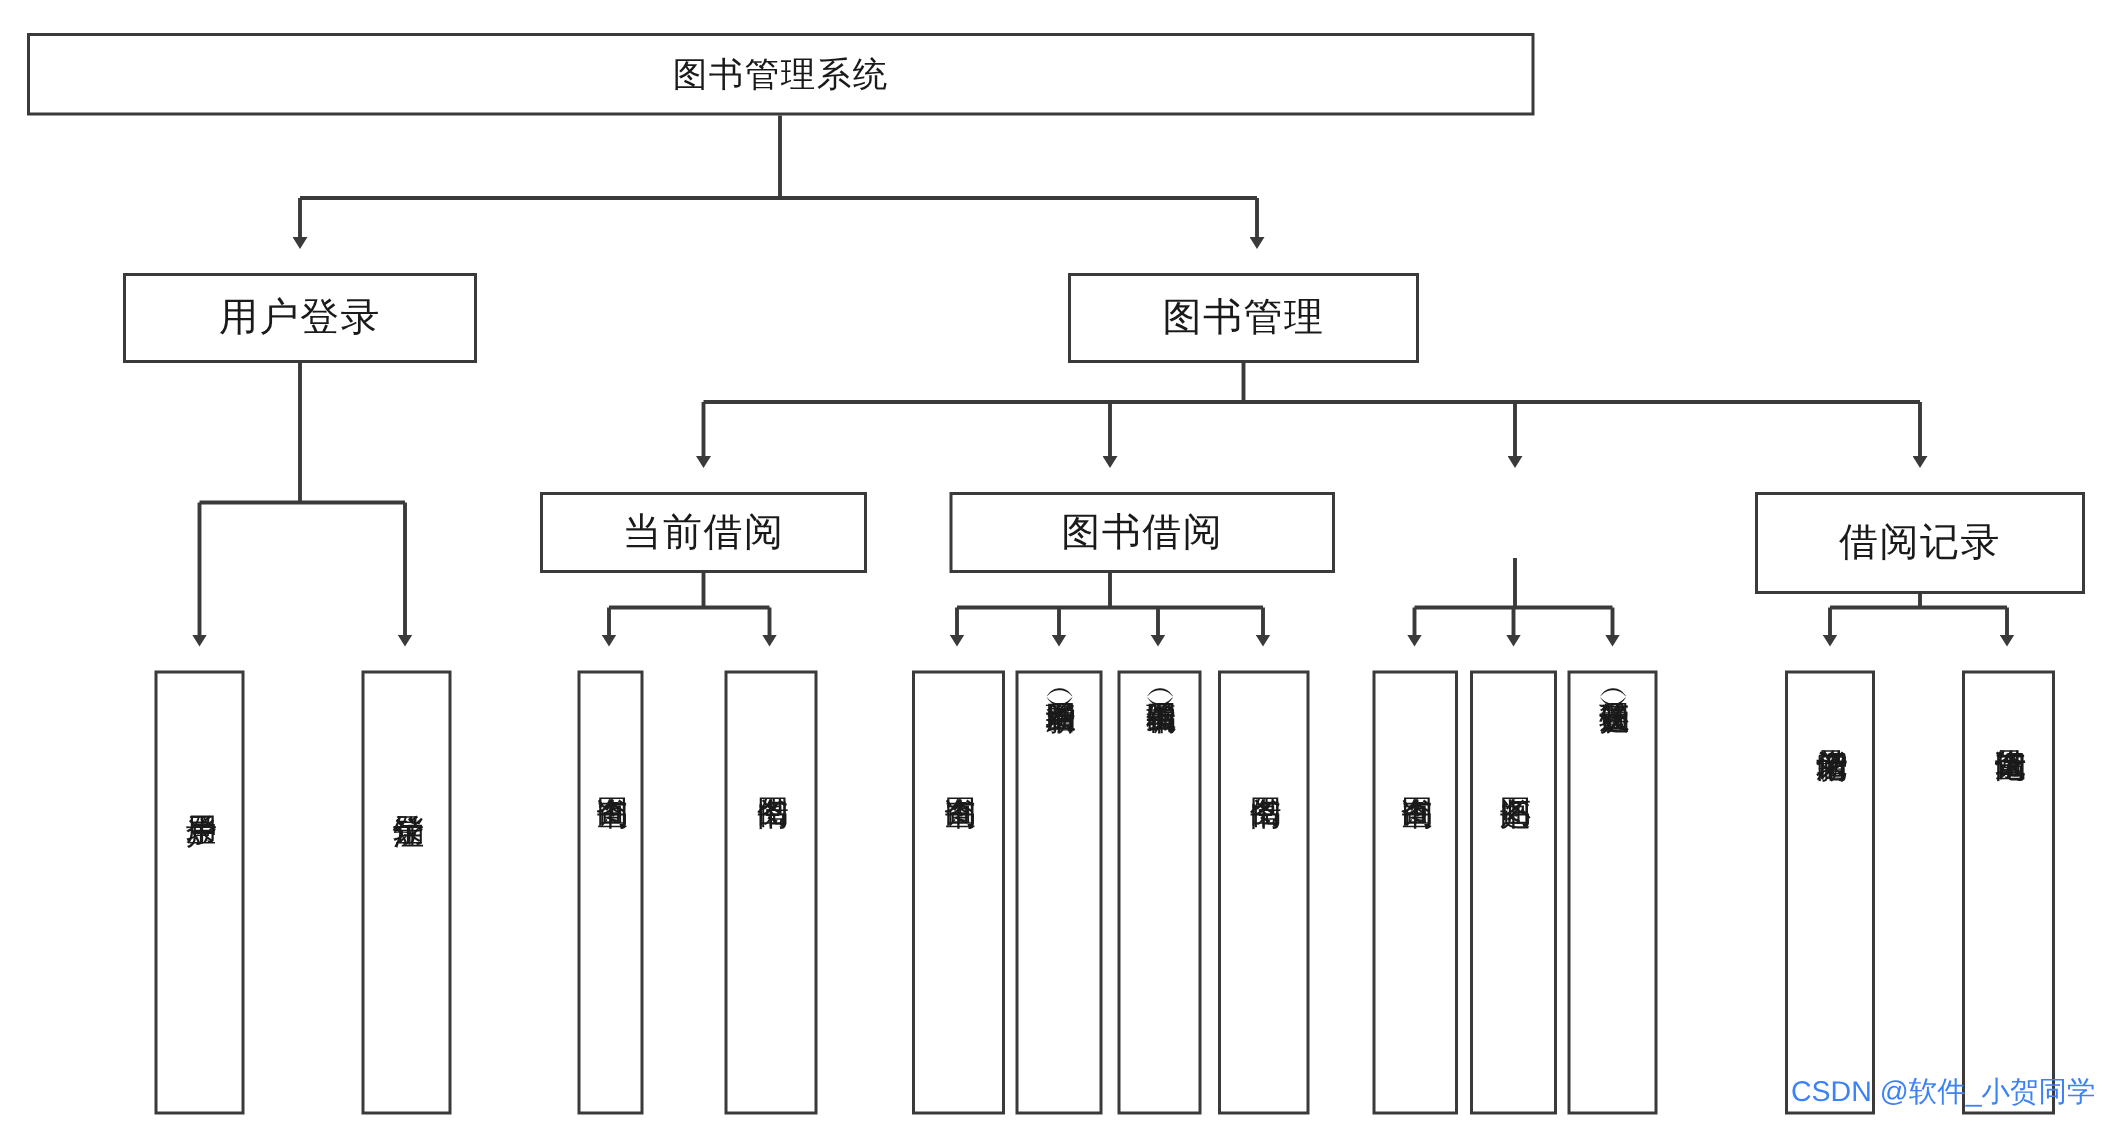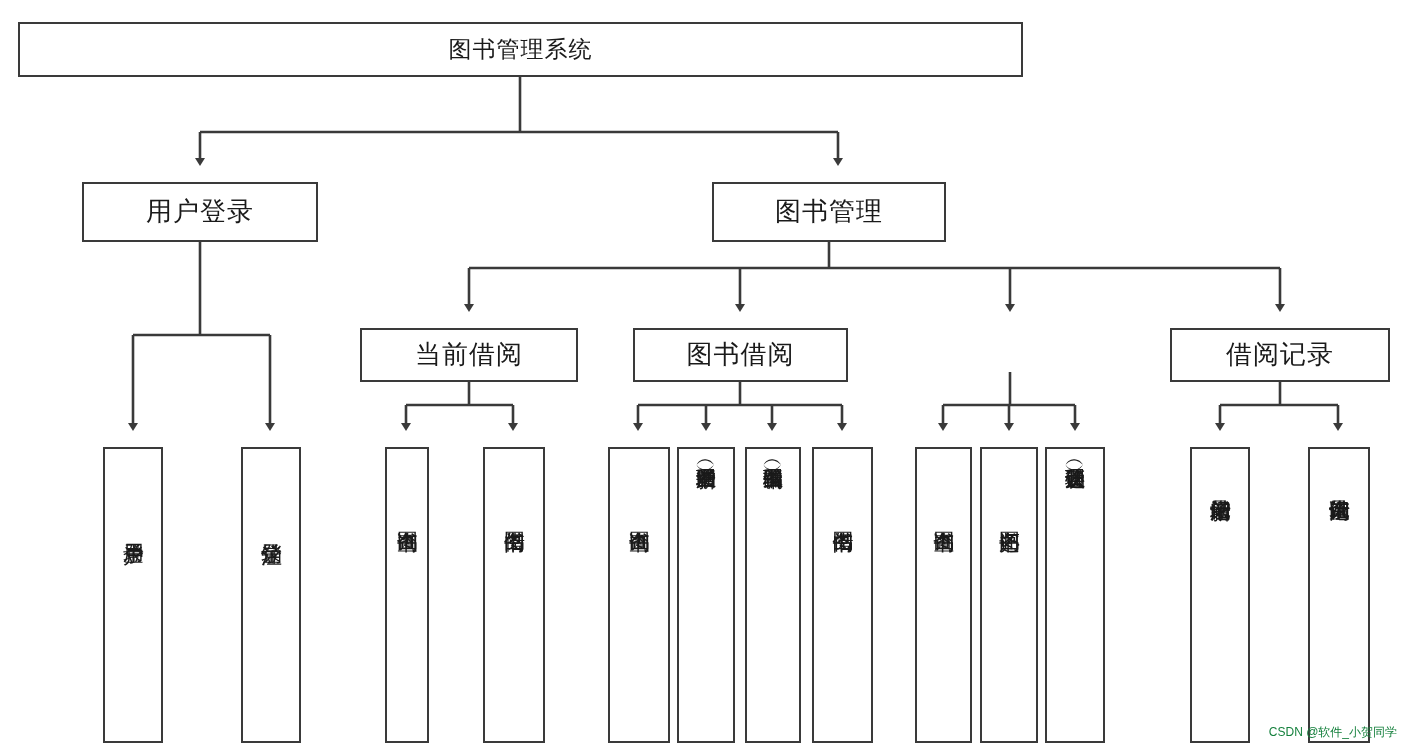--- a/index.html
+++ b/index.html
@@ -23,21 +23,21 @@
   
   .v-node{align-items:flex-start;padding-top:6px;}
   .v-node .lbl{
     font-size:21px;line-height:1.18;
     writing-mode:vertical-rl; text-orientation:upright;
     white-space:nowrap;margin:0 auto;
   }
   .v-node.tight .lbl{font-size:20px;line-height:1.06;}
   .watermark{
     position:absolute;right:8px;bottom:6px;
-    font-size:12px;color:#15803d;white-space:nowrap;
+    font-size:19px;color:#3b82f6;white-space:nowrap;
     font-family:"Liberation Sans","DejaVu Sans",sans-serif;
     pointer-events:none;
   }
 </style>
 </head>
 <body>
 
 <div id="canvas">
 
   <svg class="edges" viewBox="0 0 1405 747" xmlns="http://www.w3.org/2000/svg">
@@ -97,24 +97,24 @@
   <div class="node h-node" style="left:82px;top:172px;width:236px;height:60px;">
     <span class="lbl">用户登录</span>
   </div>
   <div class="node h-node" style="left:712px;top:172px;width:234px;height:60px;">
     <span class="lbl">图书管理</span>
   </div>
 
   <div class="node h-node" style="left:360px;top:318px;width:218px;height:54px;">
     <span class="lbl">当前借阅</span>
   </div>
-  <div class="node h-node" style="left:633px;top:318px;width:215px;height:54px;">
+  <div class="node h-node" style="left:633px;top:318px;width:257px;height:54px;">
     <span class="lbl">图书借阅</span>
   </div>
-  <div class="node h-node" style="left:1170px;top:318px;width:220px;height:54px;">
+  <div class="node h-node" style="left:1170px;top:318px;width:220px;height:68px;">
     <span class="lbl">借阅记录</span>
   </div>
 
   <div class="node v-node" style="left:103px;top:437px;width:60px;height:296px;padding-top:78px;">
     <span class="lbl">用户登录</span>
   </div>
   <div class="node v-node" style="left:241px;top:437px;width:60px;height:296px;padding-top:78px;">
     <span class="lbl">注销登录</span>
   </div>
 

